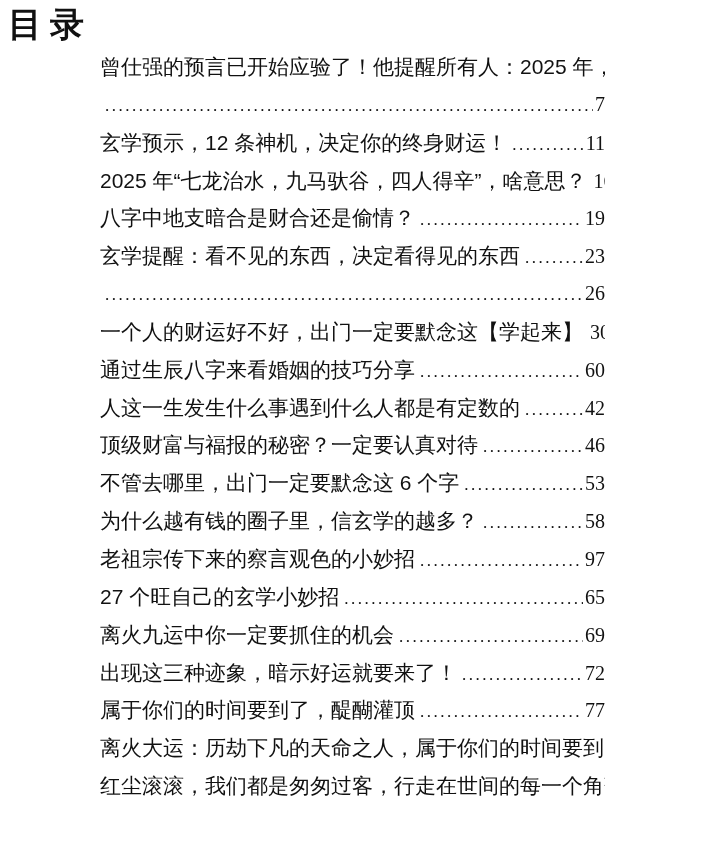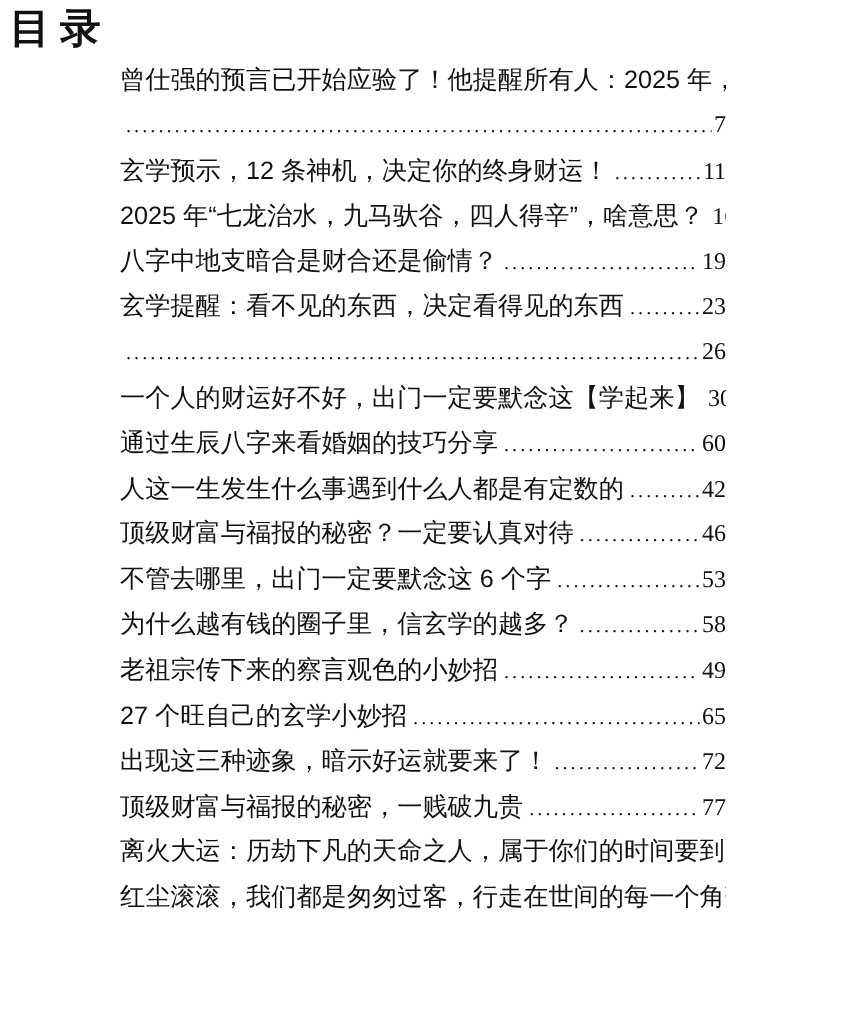--- a/index.html
+++ b/index.html
@@ -141,38 +141,43 @@
 
     <div class="row">
       <span class="t">为什么越有钱的圈子里，信玄学的越多？</span>
       <span class="leader"></span>
       <span class="pg">58</span>
     </div>
 
     <div class="row">
       <span class="t">老祖宗传下来的察言观色的小妙招</span>
       <span class="leader"></span>
-      <span class="pg">49</span>
+      <span class="pg">97</span>
     </div>
 
     <div class="row">
       <span class="t">27 个旺自己的玄学小妙招</span>
       <span class="leader"></span>
       <span class="pg">65</span>
     </div>
 
+    <div class="row">
+      <span class="t">离火九运中你一定要抓住的机会</span>
+      <span class="leader"></span>
+      <span class="pg">69</span>
+    </div>
 
     <div class="row">
       <span class="t">出现这三种迹象，暗示好运就要来了！</span>
       <span class="leader"></span>
       <span class="pg">72</span>
     </div>
 
     <div class="row">
-      <span class="t">顶级财富与福报的秘密，一贱破九贵</span>
+      <span class="t">属于你们的时间要到了，醍醐灌顶</span>
       <span class="leader"></span>
       <span class="pg">77</span>
     </div>
 
     <div class="row">
       <span class="t">离火大运：历劫下凡的天命之人，属于你们的时间要到了！</span>
       <span class="leader"></span>
 
     </div>
 

